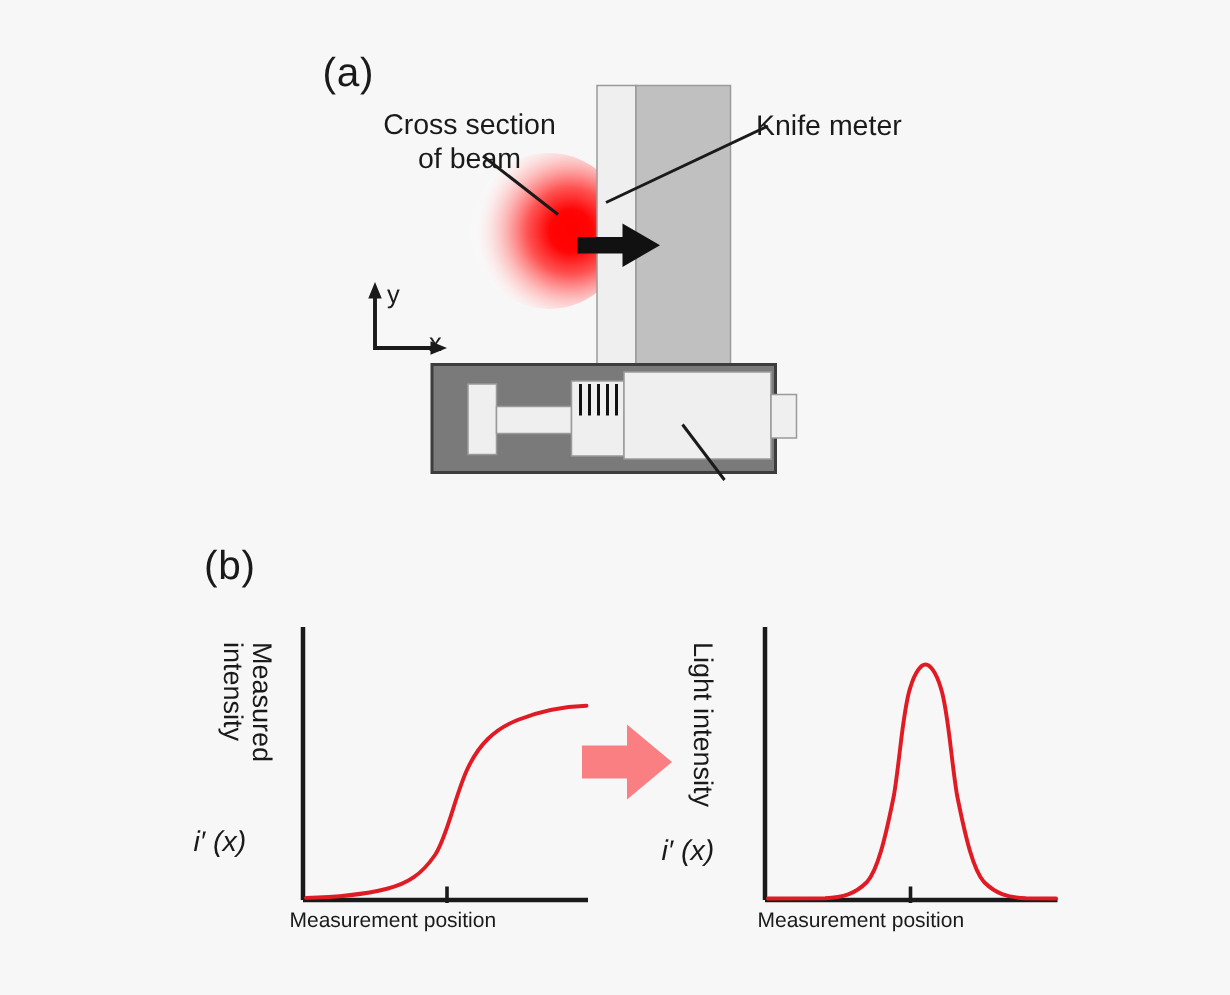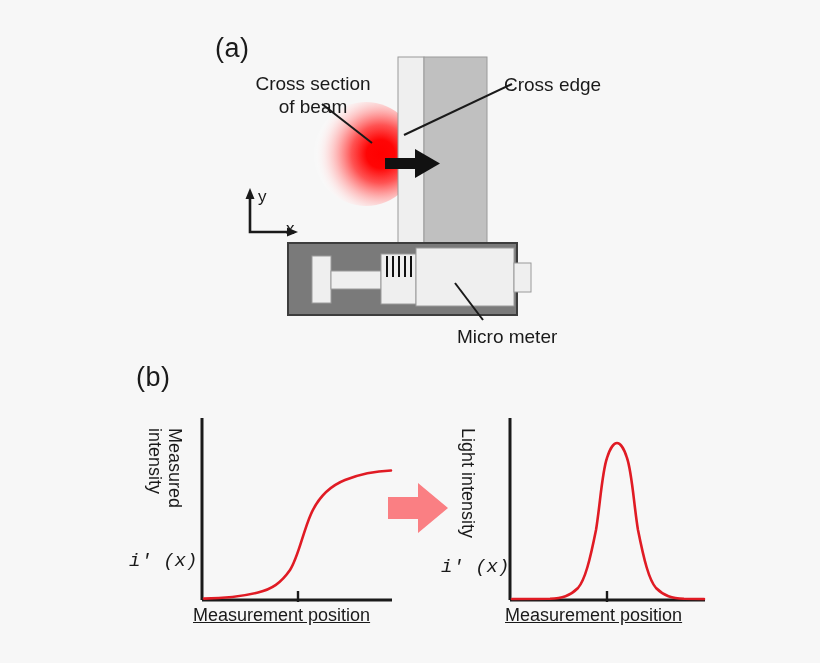--- a/index.html
+++ b/index.html
@@ -32,32 +32,31 @@
     letter-spacing: 0.5px;
   }
   .callout {
     font-size: 19px;
     text-align: center;
   }
   .axis-name {
     font-size: 17px;
   }
   .chart-xlabel {
-    font-size: 18px;
-    text-decoration: underline;
+    font-size: 14px;
   }
   .chart-ylabel {
     font-size: 18px;
     writing-mode: vertical-rl;
     text-orientation: mixed;
     white-space: pre;
     line-height: 1.08;
   }
   .math-sym {
-    font-family: Liberation Mono, monospace;
+    font-family: Liberation Sans, sans-serif;
     font-style: italic;
     font-size: 19px;
     text-align: right;
   }
   svg { display: block; }
 </style>
 </head>
 <body>
 
 <div id="figure-root">
@@ -116,23 +115,22 @@
     <rect x="416" y="248" width="98" height="58" fill="#efefef" stroke="#9a9a9a" stroke-width="1"></rect>
 
     <rect x="514" y="263" width="17" height="29" fill="#efefef" stroke="#9a9a9a" stroke-width="1"></rect>
 
     <line x1="455" y1="283" x2="483" y2="320" stroke="#1a1a1a" stroke-width="2"></line>
   </svg>
 
   <div class="txt callout" style="left:254px; top:96px; width:118px;">of beam</div>
   <div class="txt callout" style="left:254px; top:73px; width:118px;">Cross section</div>
 
-  <div class="txt callout" style="left:504px; top:74px;">Cross edge</div>
+  <div class="txt callout" style="left:504px; top:74px;">Knife meter</div>
 
-  <div class="txt callout" style="left:457px; top:326px;">Micro meter</div>
 
   <div class="txt axis-name" style="left:258px; top:187px;">y</div>
   <div class="txt axis-name" style="left:286px; top:219px;">x</div>
 
   <div class="txt panel-label" style="left:136px; top:362px;">(b)</div>
 
   <svg width="260" height="230" style="position:absolute; left:180px; top:410px;">
     <line x1="22" y1="8" x2="22" y2="190" stroke="#1a1a1a" stroke-width="3"></line>
     <line x1="22" y1="190" x2="212" y2="190" stroke="#1a1a1a" stroke-width="3"></line>
     <line x1="118" y1="181" x2="118" y2="192" stroke="#1a1a1a" stroke-width="2.4"></line>

